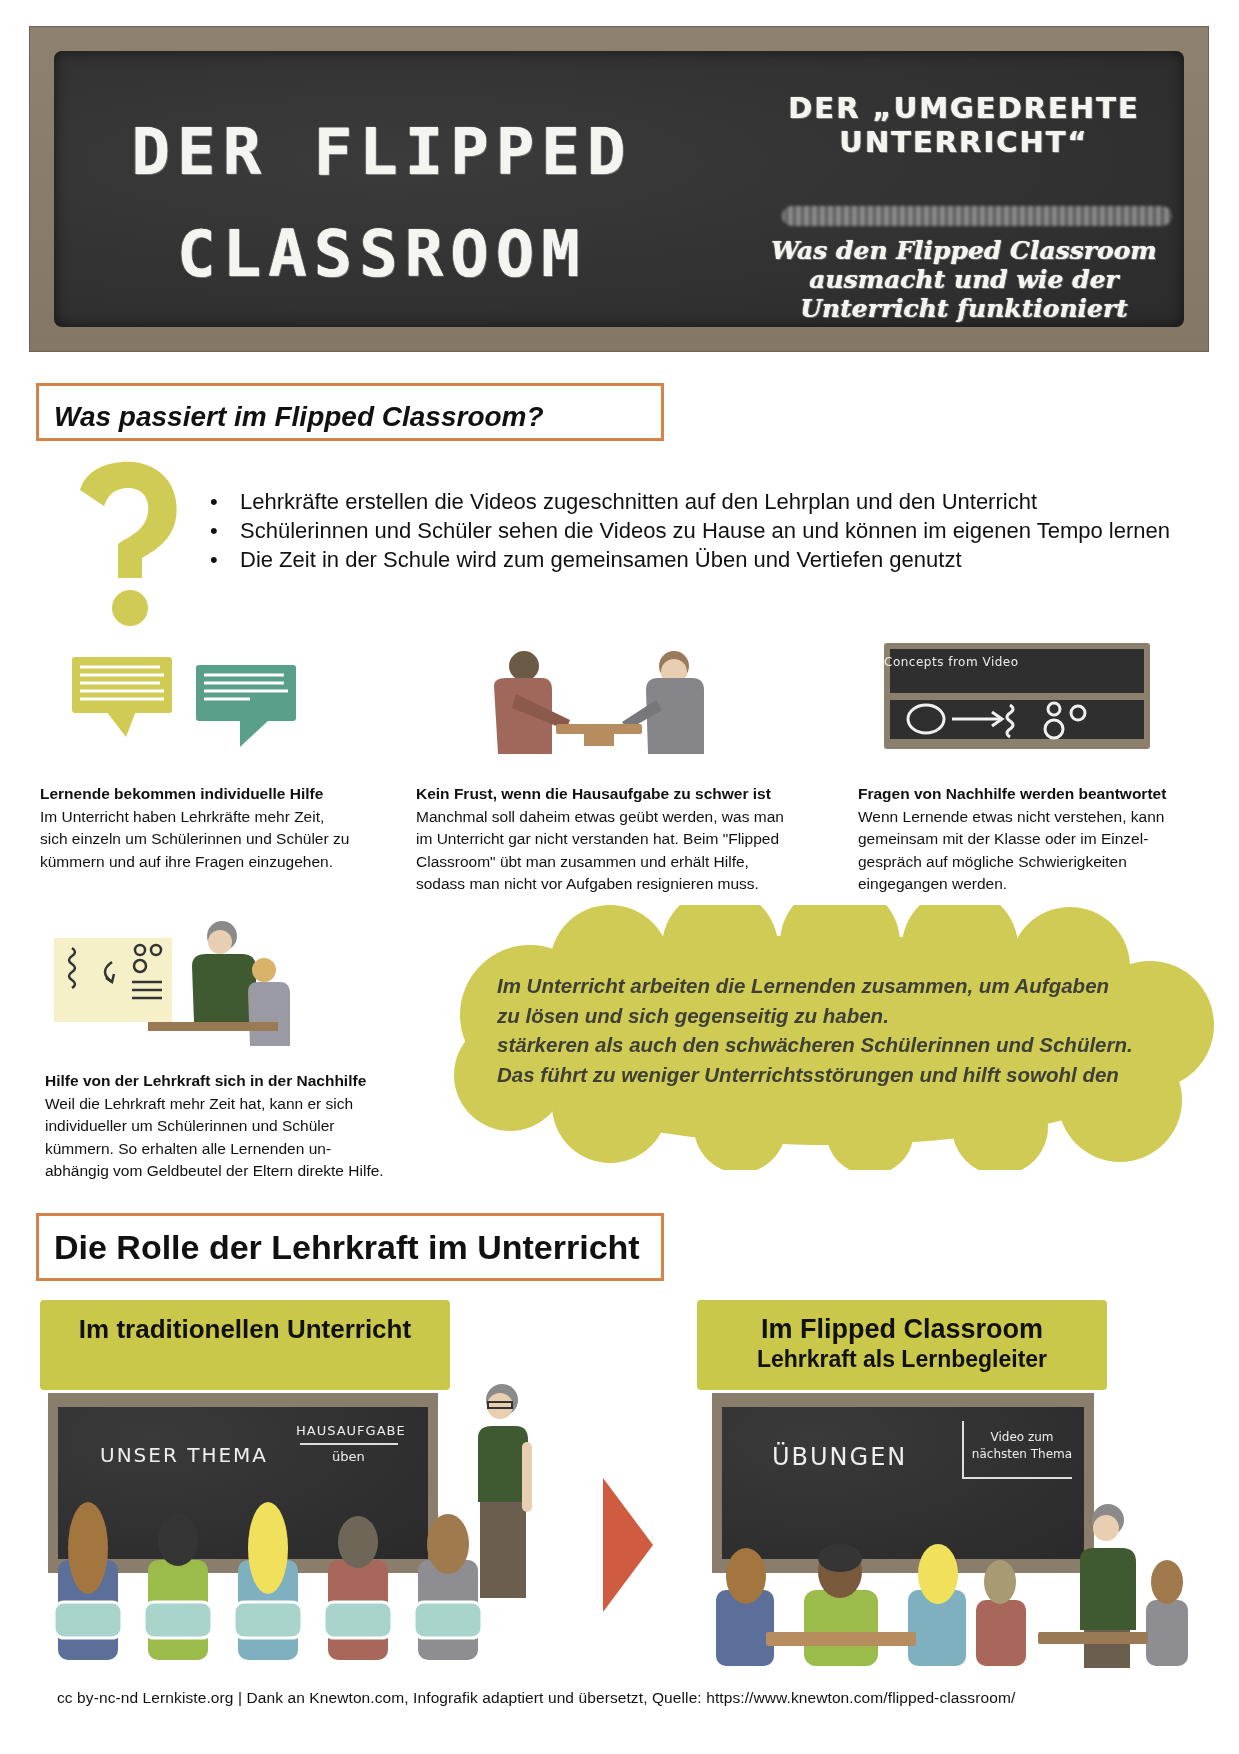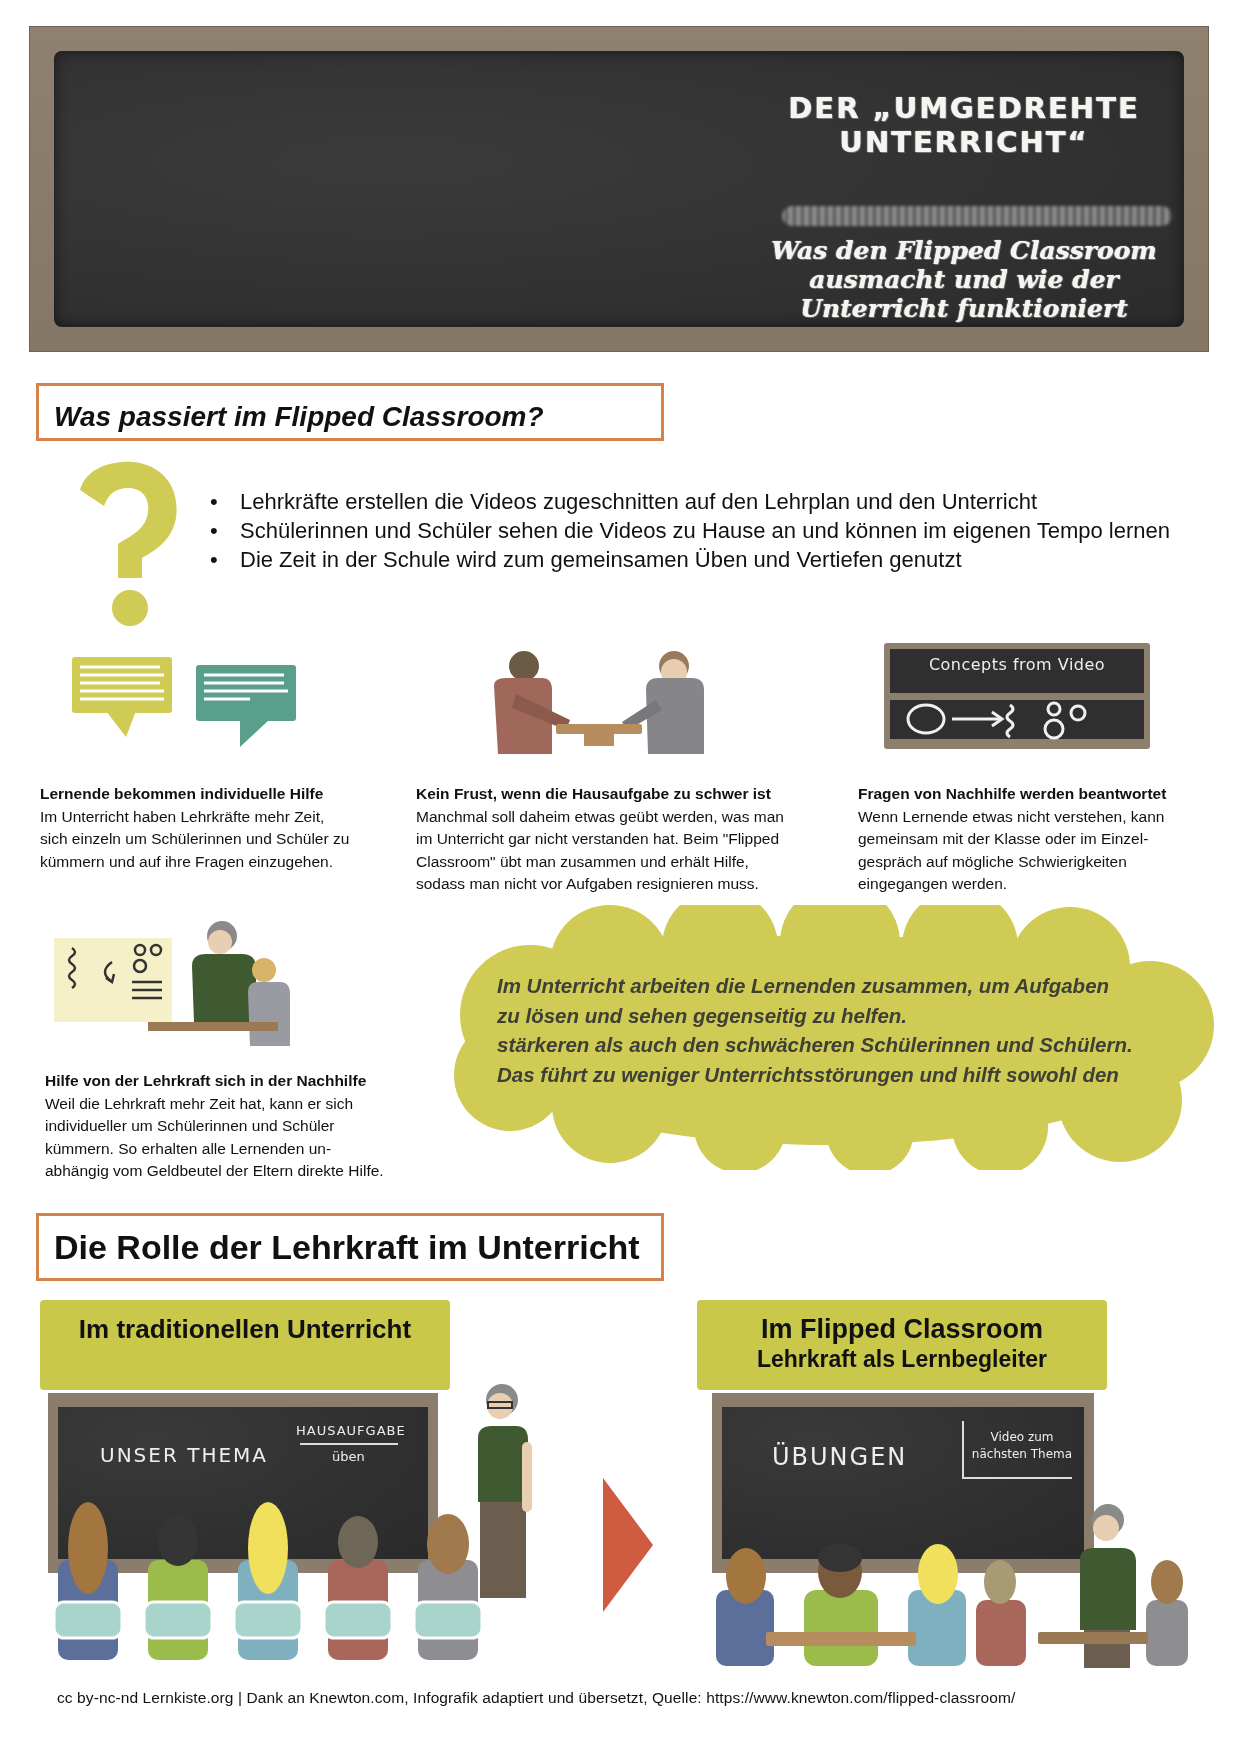--- a/index.html
+++ b/index.html
@@ -42,22 +42,22 @@
   .c1 { left: 40px; top: 783px; width: 350px; }
   .c2 { left: 416px; top: 783px; width: 420px; }
   .c3 { left: 858px; top: 783px; width: 370px; }
   .c4 { left: 45px; top: 1070px; width: 390px; }
 
   
   .mini-board { position: absolute; left: 884px; top: 643px; width: 266px; height: 106px;
     background: #8c7f6e; border-radius: 3px; }
   .mini-board .inner { position: absolute; left: 6px; top: 6px; right: 6px; bottom: 10px; background: #2f2f2f; }
   .mini-board .rail { position: absolute; left: 0; right: 0; top: 50px; height: 7px; background: #8c7f6e; }
-  .mini-board .label { position: absolute; left: 0; right: 0; top: 12px; text-align: center; color: #eee;
-    font-family: "DejaVu Sans", sans-serif; font-size: 16px; letter-spacing: .5px; }
+  .mini-board .label { position: absolute; left: 0; right: 0; top: 12px; color: #eee;
+    font-family: "DejaVu Sans", sans-serif; font-size: 12px; letter-spacing: .5px; }
 
   
   .cloud { position: absolute; left: 440px; top: 905px; width: 780px; height: 265px; }
   .cloud-text { position: absolute; left: 497px; top: 971px; width: 680px;
     font-family: "Liberation Sans", sans-serif; font-style: italic; font-weight: bold; font-size: 20.5px; line-height: 29.5px; color: #3e3f36; }
 
   
   .banner { position: absolute; background: #c9c84a; border-radius: 4px; text-align: center; font-weight: bold; color: #111; }
   .b1 { left: 40px; top: 1300px; width: 410px; height: 90px; }
   .b2 { left: 697px; top: 1300px; width: 410px; height: 90px; }
@@ -75,20 +75,24 @@
   .arrow { position: absolute; left: 603px; top: 1478px; width: 0; height: 0;
     border-top: 67px solid transparent; border-bottom: 67px solid transparent; border-left: 50px solid #cf5b40; }
 
   .footer { position: absolute; left: 57px; top: 1689px; width: 1150px; font-size: 15.5px; color: #111; letter-spacing: .1px; }
 </style>
 </head>
 <body>
 
 <div class="hero">
   <div class="hero-board">
+    <div class="hero-title chalk">
+      <div>DER FLIPPED</div>
+      <div>CLASSROOM</div>
+    </div>
     <div class="hero-sub chalk">
       <div>DER „UMGEDREHTE</div>
       <div>UNTERRICHT“</div>
     </div>
     <div class="hero-smudge"></div>
     <div class="hero-desc chalk">
       <div>Was den Flipped Classroom</div>
       <div>ausmacht und wie der</div>
       <div>Unterricht funktioniert</div>
     </div>
@@ -220,21 +224,21 @@
       <circle cx="680" cy="195" r="62"></circle>
       <circle cx="560" cy="222" r="48"></circle>
     <circle cx="430" cy="226" r="44"></circle>
       <circle cx="300" cy="222" r="46"></circle>
       <circle cx="170" cy="200" r="58"></circle>
     <circle cx="70" cy="170" r="56"></circle>
   </g>
 </svg>
 <div class="cloud-text">
   <div>Im Unterricht arbeiten die Lernenden zusammen, um Aufgaben</div>
-  <div>zu lösen und sehen gegenseitig zu helfen.</div>
+  <div>zu lösen und sich gegenseitig zu haben.</div>
   <div>stärkeren als auch den schwächeren Schülerinnen und Schülern.</div>
   <div>Das führt zu weniger Unterrichtsstörungen und hilft sowohl den</div>
 </div>
 
 <div class="section-title st2">Die Rolle der Lehrkraft im Unterricht</div>
 
 <div class="banner b1">
   <span class="l1">Im traditionellen Unterricht</span>
 </div>
 <div class="class-board cb1">

